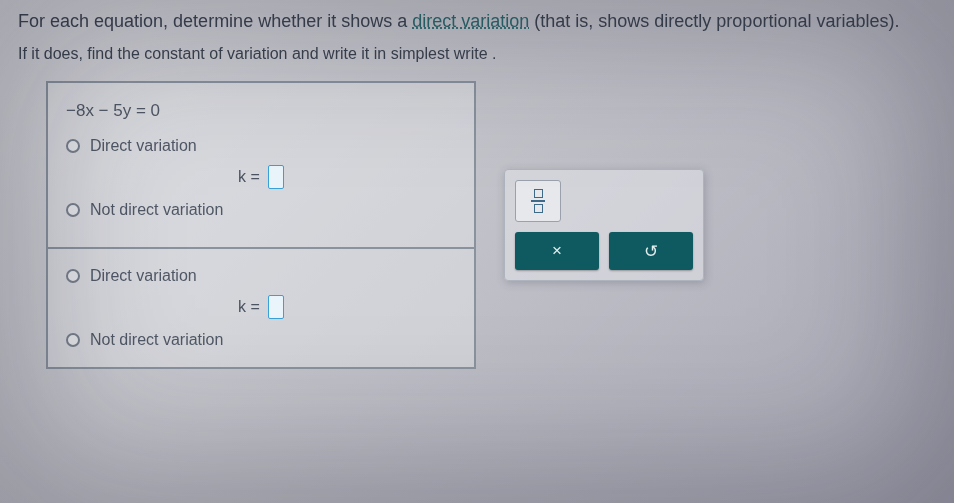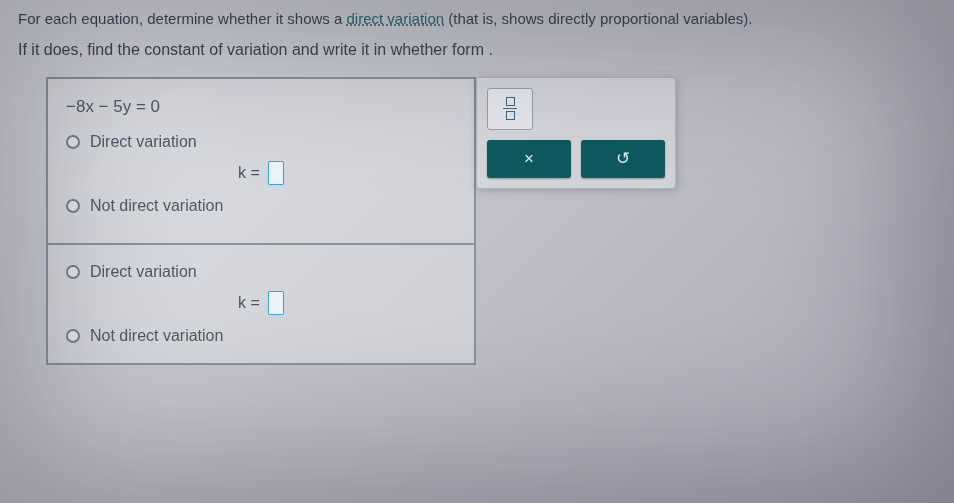--- a/index.html
+++ b/index.html
@@ -7,38 +7,39 @@
     width: 954px;
     height: 503px;
     background: linear-gradient(135deg, #d8d8dd 0%, #c0c0c8 50%, #a8a8b5 100%);
     font-family: Arial, sans-serif;
     color: #444a56;
     padding: 8px 18px;
     position: relative;
     overflow: hidden;
   }
   .instruction {
-    font-size: 15px;
+    font-size: 18px;
     color: #3c4450;
     line-height: 1.5;
     margin-bottom: 10px;
   }
   .instruction .link {
     color: #2b6a6e;
     text-decoration: underline dotted;
     font-weight: 500;
   }
   .sub-instruction {
     font-size: 16px;
     color: #3c4450;
     margin-bottom: 18px;
   }
   .work-area {
     display: flex;
-    align-items: flex-start;
+    gap: 28px;
+    align-items: center;
     padding-left: 28px;
   }
   .equations-box {
     border: 2px solid #8a929e;
     background: rgba(230,232,236,0.45);
     width: 430px;
   }
   .eq-block {
     padding: 18px 18px 18px 18px;
     border-bottom: 2px solid #8a929e;
@@ -131,21 +132,21 @@
 <body>
 
 <div class="instruction">
   <span>For each equation, determine whether it shows a </span>
   <span class="link">direct variation</span>
   <span> (that is, shows directly proportional variables).</span>
 </div>
 
 <div class="sub-instruction">
   <span>If it does, find the constant of variation and write it in </span>
-  <span class="link">whether form</span>
+  <span class="link">simplest write</span>
   <span>.</span>
 </div>
 
 <div class="work-area">
 
   <div class="equations-box">
 
     <div class="eq-block">
       <div class="eq-text">−8x − 5y = 0</div>
       <div class="opt-row">

